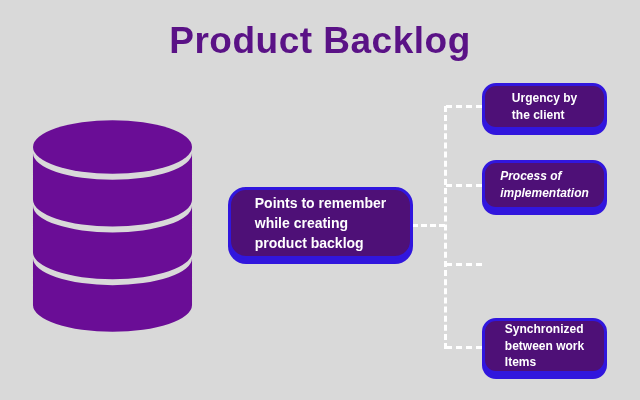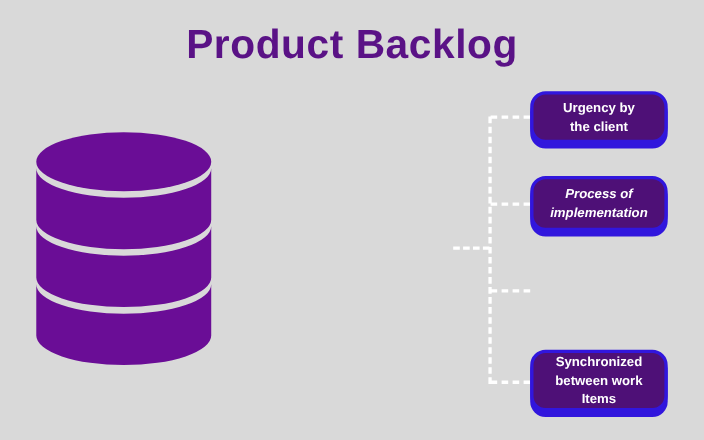--- a/index.html
+++ b/index.html
@@ -48,21 +48,21 @@
 
   .node {
     position: absolute;
     background: var(--box-fill);
     border: 3px solid var(--box-border);
     box-shadow: 0 5px 0 var(--box-border);
     color: var(--box-text);
     display: flex;
     align-items: center;
     justify-content: center;
-    text-align: center;
+    text-align: left;
     font-weight: 700;
   }
   .node-label { white-space: pre-line; }
   .center-node {
     left: 228px;
     top: 187px;
     width: 179px;
     height: 66px;
     border-radius: 18px;
     font-size: 14px;
@@ -105,20 +105,25 @@
     </svg>
   </div>
 
   <div class="conn-h conn-center"></div>
   <div class="conn-v conn-trunk"></div>
   <div class="conn-h conn-br1"></div>
   <div class="conn-h conn-br2"></div>
   <div class="conn-h conn-br3"></div>
   <div class="conn-h conn-br4"></div>
 
+  <div class="node center-node">
+    <span class="node-label">Points to remember
+while creating
+product backlog</span>
+  </div>
 
   <div class="node branch b1">
     <span class="node-label">Urgency by
 the client</span>
   </div>
   <div class="node branch b2">
     <span class="node-label">Process of
 implementation</span>
   </div>
   <div class="node branch b4">

